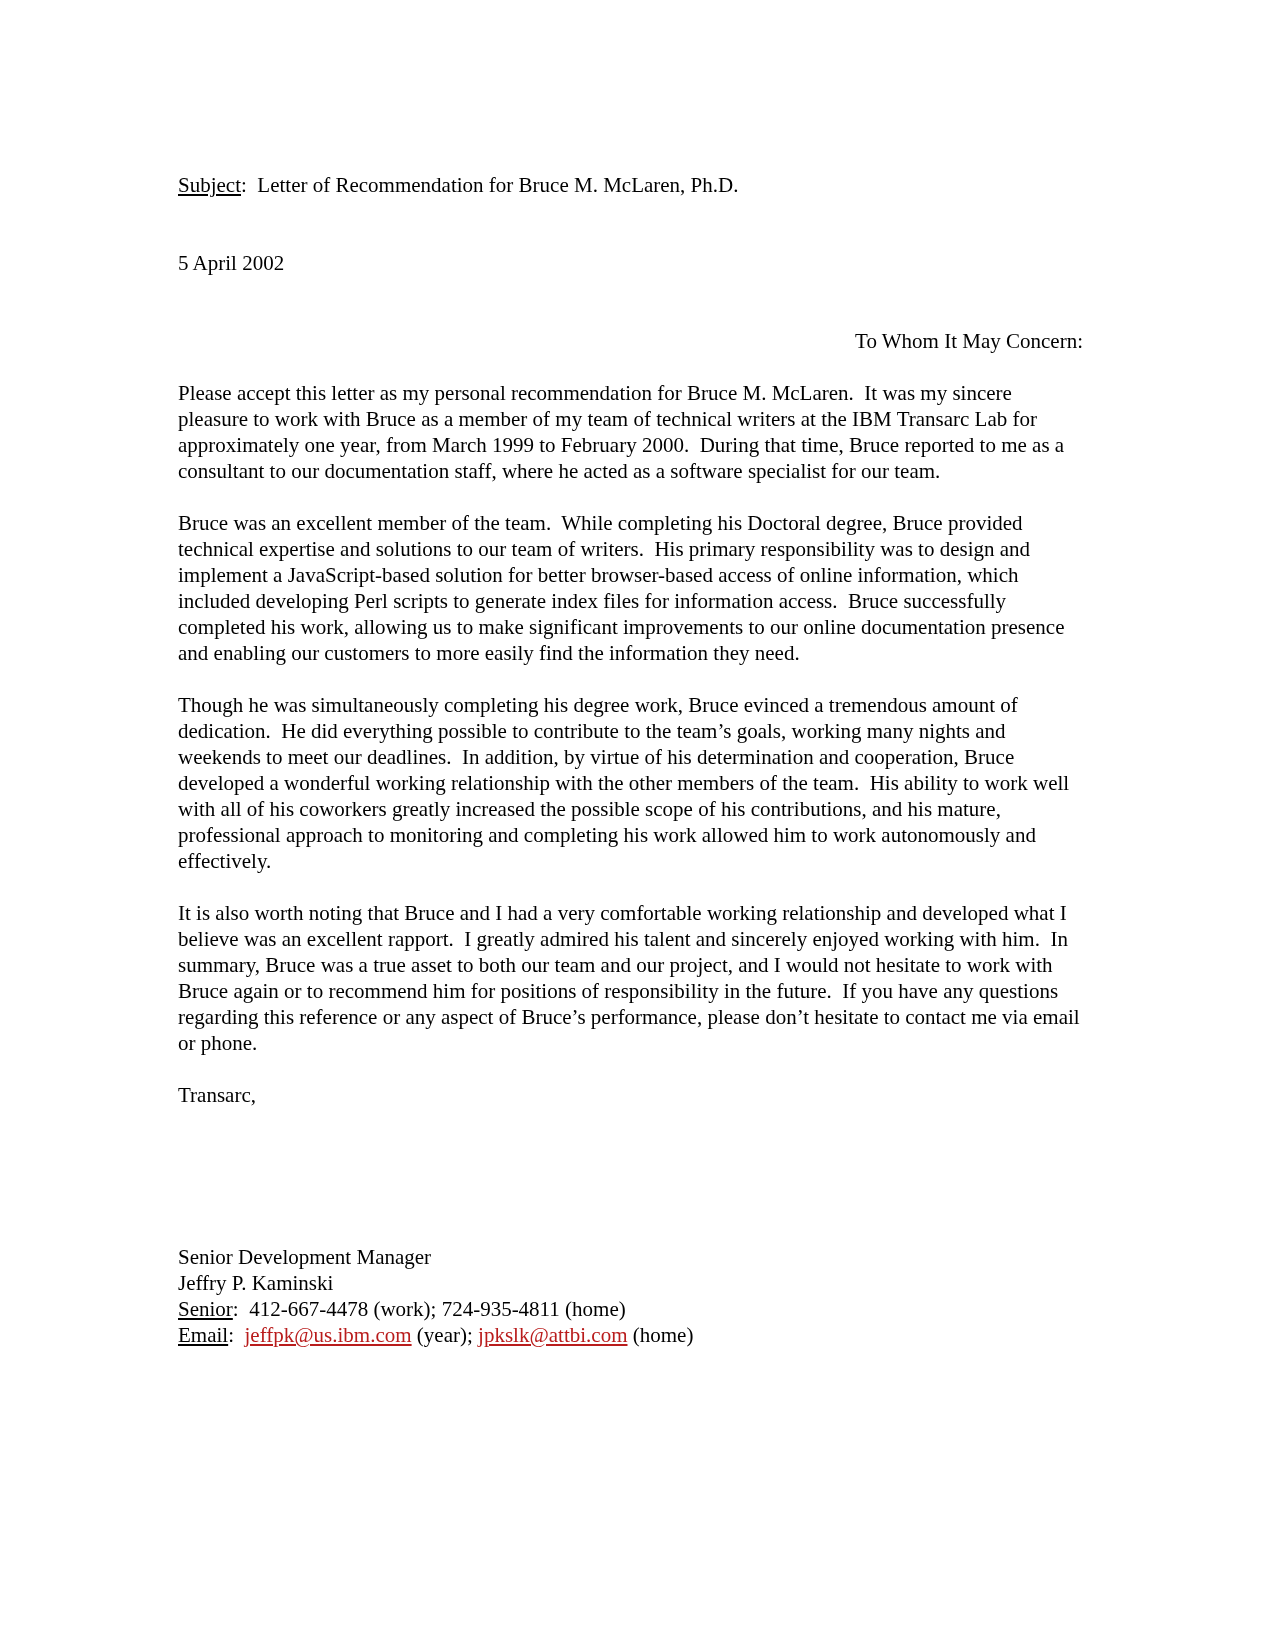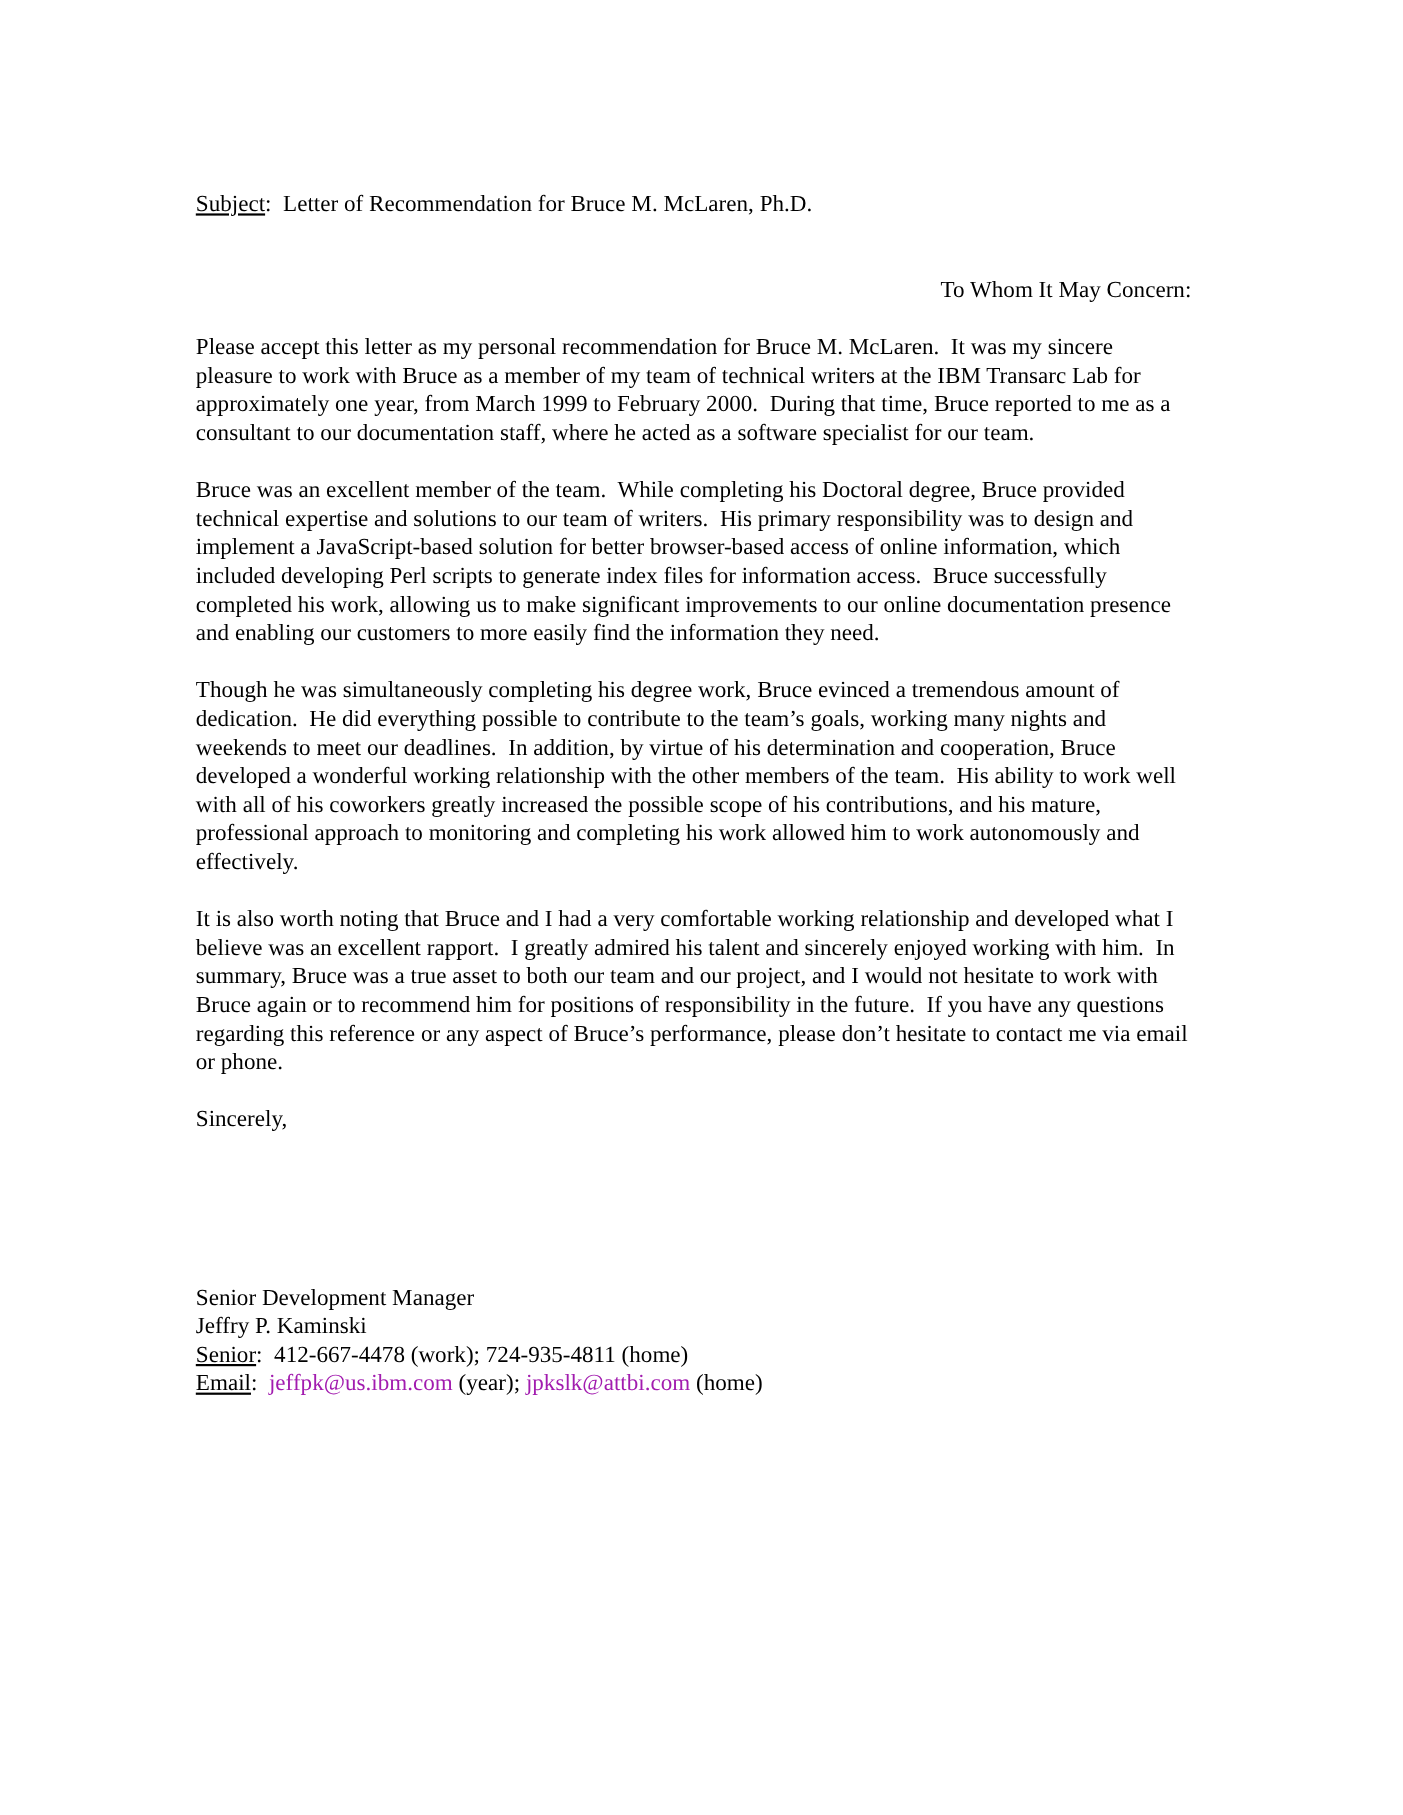--- a/index.html
+++ b/index.html
@@ -29,44 +29,46 @@
     padding: 0;
     white-space: pre-wrap; 
   }
   .date        { margin-top: 52px !important; }
   .salutation  { margin-top: 52px !important; text-align: right; }
   .para        { margin-top: 26px !important; }
   .closing     { margin-top: 26px !important; }
   .signature   { margin-top: 136px; }
   .u { text-decoration: underline; }
   a.link {
-    color: #a21caf;
+    color: #b91c1c;
+    text-decoration: underline;
     cursor: pointer;
   }
 </style>
 </head>
 <body>
 
 <div class="page">
   <div class="content">
 
     <p class="subject-line"><span class="u">Subject</span><span>:  </span><span>Letter of Recommendation for Bruce M. McLaren, Ph.D.</span></p>
 
+    <p class="date">5 April 2002</p>
 
     <p class="salutation">To Whom It May Concern:</p>
 
     <p class="para">Please accept this letter as my personal recommendation for Bruce M. McLaren.  It was my sincere pleasure to work with Bruce as a member of my team of technical writers at the IBM Transarc Lab for approximately one year, from March 1999 to February 2000.  During that time, Bruce reported to me as a consultant to our documentation staff, where he acted as a software specialist for our team.</p>
 
     <p class="para">Bruce was an excellent member of the team.  While completing his Doctoral degree, Bruce provided technical expertise and solutions to our team of writers.  His primary responsibility was to design and implement a JavaScript-based solution for better browser-based access of online information, which included developing Perl scripts to generate index files for information access.  Bruce successfully completed his work, allowing us to make significant improvements to our online documentation presence and enabling our customers to more easily find the information they need.</p>
 
     <p class="para">Though he was simultaneously completing his degree work, Bruce evinced a tremendous amount of dedication.  He did everything possible to contribute to the team’s goals, working many nights and weekends to meet our deadlines.  In addition, by virtue of his determination and cooperation, Bruce developed a wonderful working relationship with the other members of the team.  His ability to work well with all of his coworkers greatly increased the possible scope of his contributions, and his mature, professional approach to monitoring and completing his work allowed him to work autonomously and effectively.</p>
 
     <p class="para">It is also worth noting that Bruce and I had a very comfortable working relationship and developed what I believe was an excellent rapport.  I greatly admired his talent and sincerely enjoyed working with him.  In summary, Bruce was a true asset to both our team and our project, and I would not hesitate to work with Bruce again or to recommend him for positions of responsibility in the future.  If you have any questions regarding this reference or any aspect of Bruce’s performance, please don’t hesitate to contact me via email or phone.</p>
 
-    <p class="closing">Sincerely,</p>
+    <p class="closing">Transarc,</p>
 
     <div class="signature">
 
       <p>Senior Development Manager</p>
 
       <p>Jeffry P. Kaminski</p>
 
 
       <p><span class="u">Senior</span><span>:  </span><span>412-667-4478 (work); 724-935-4811 (home)</span></p>
 

